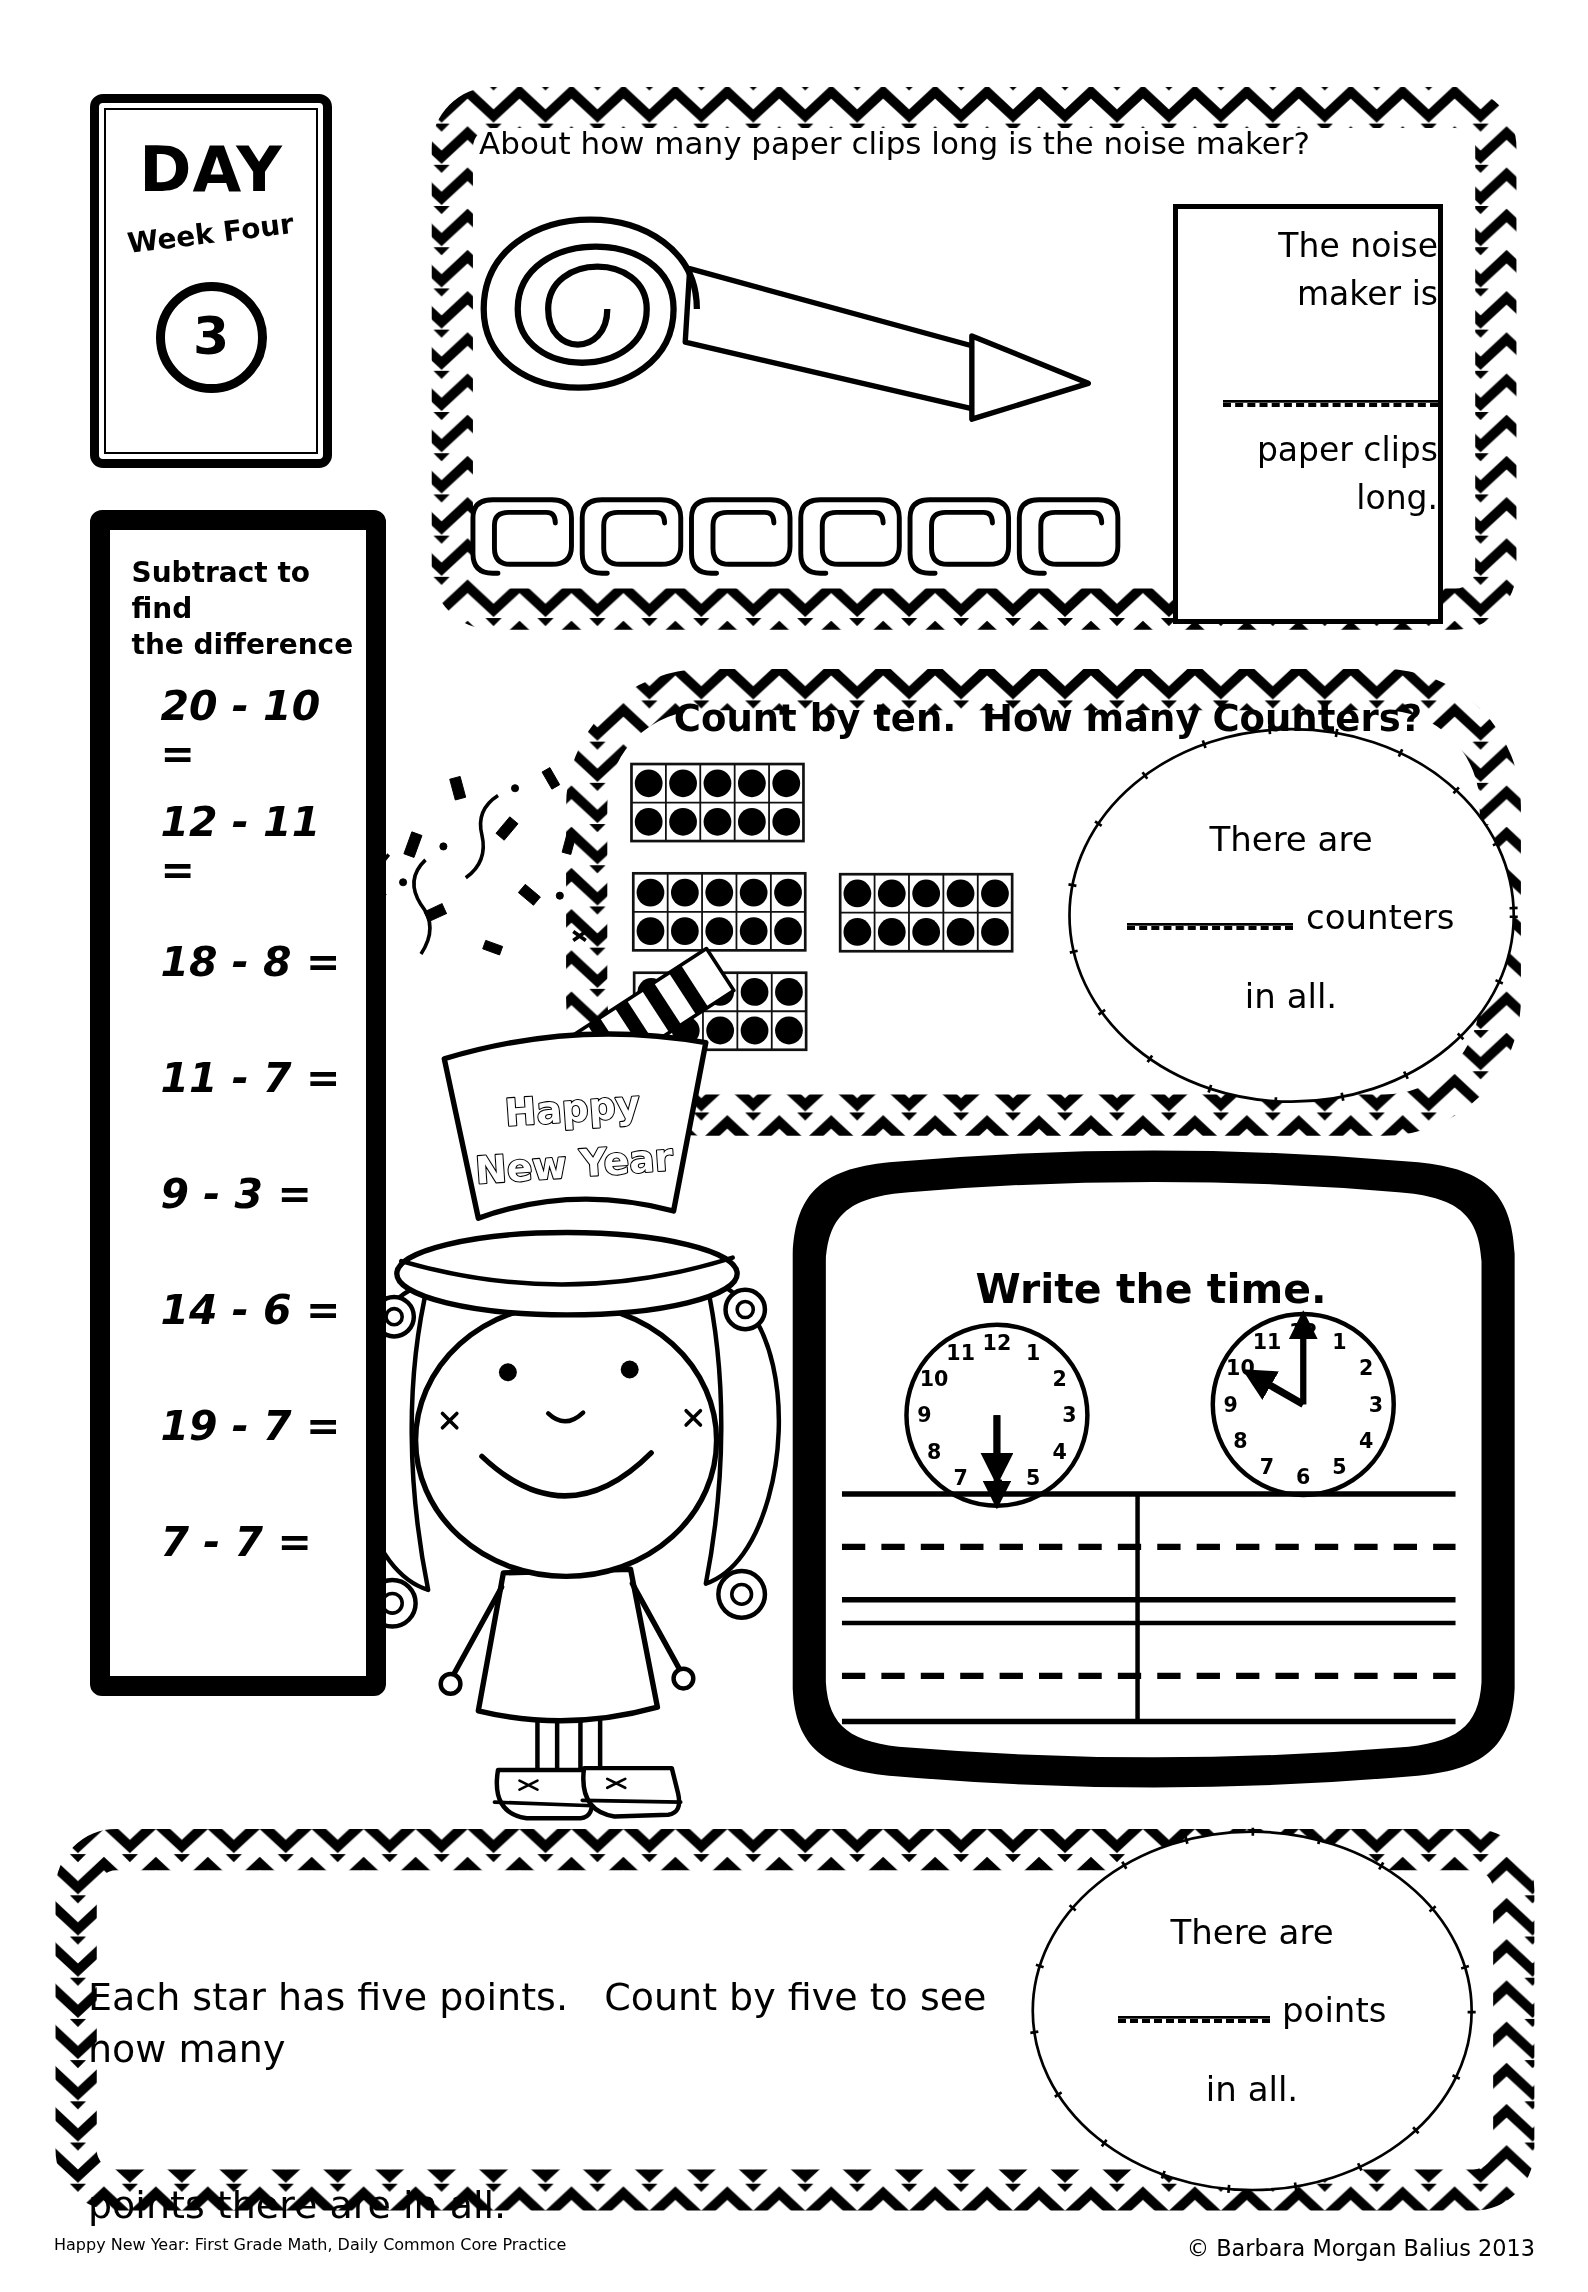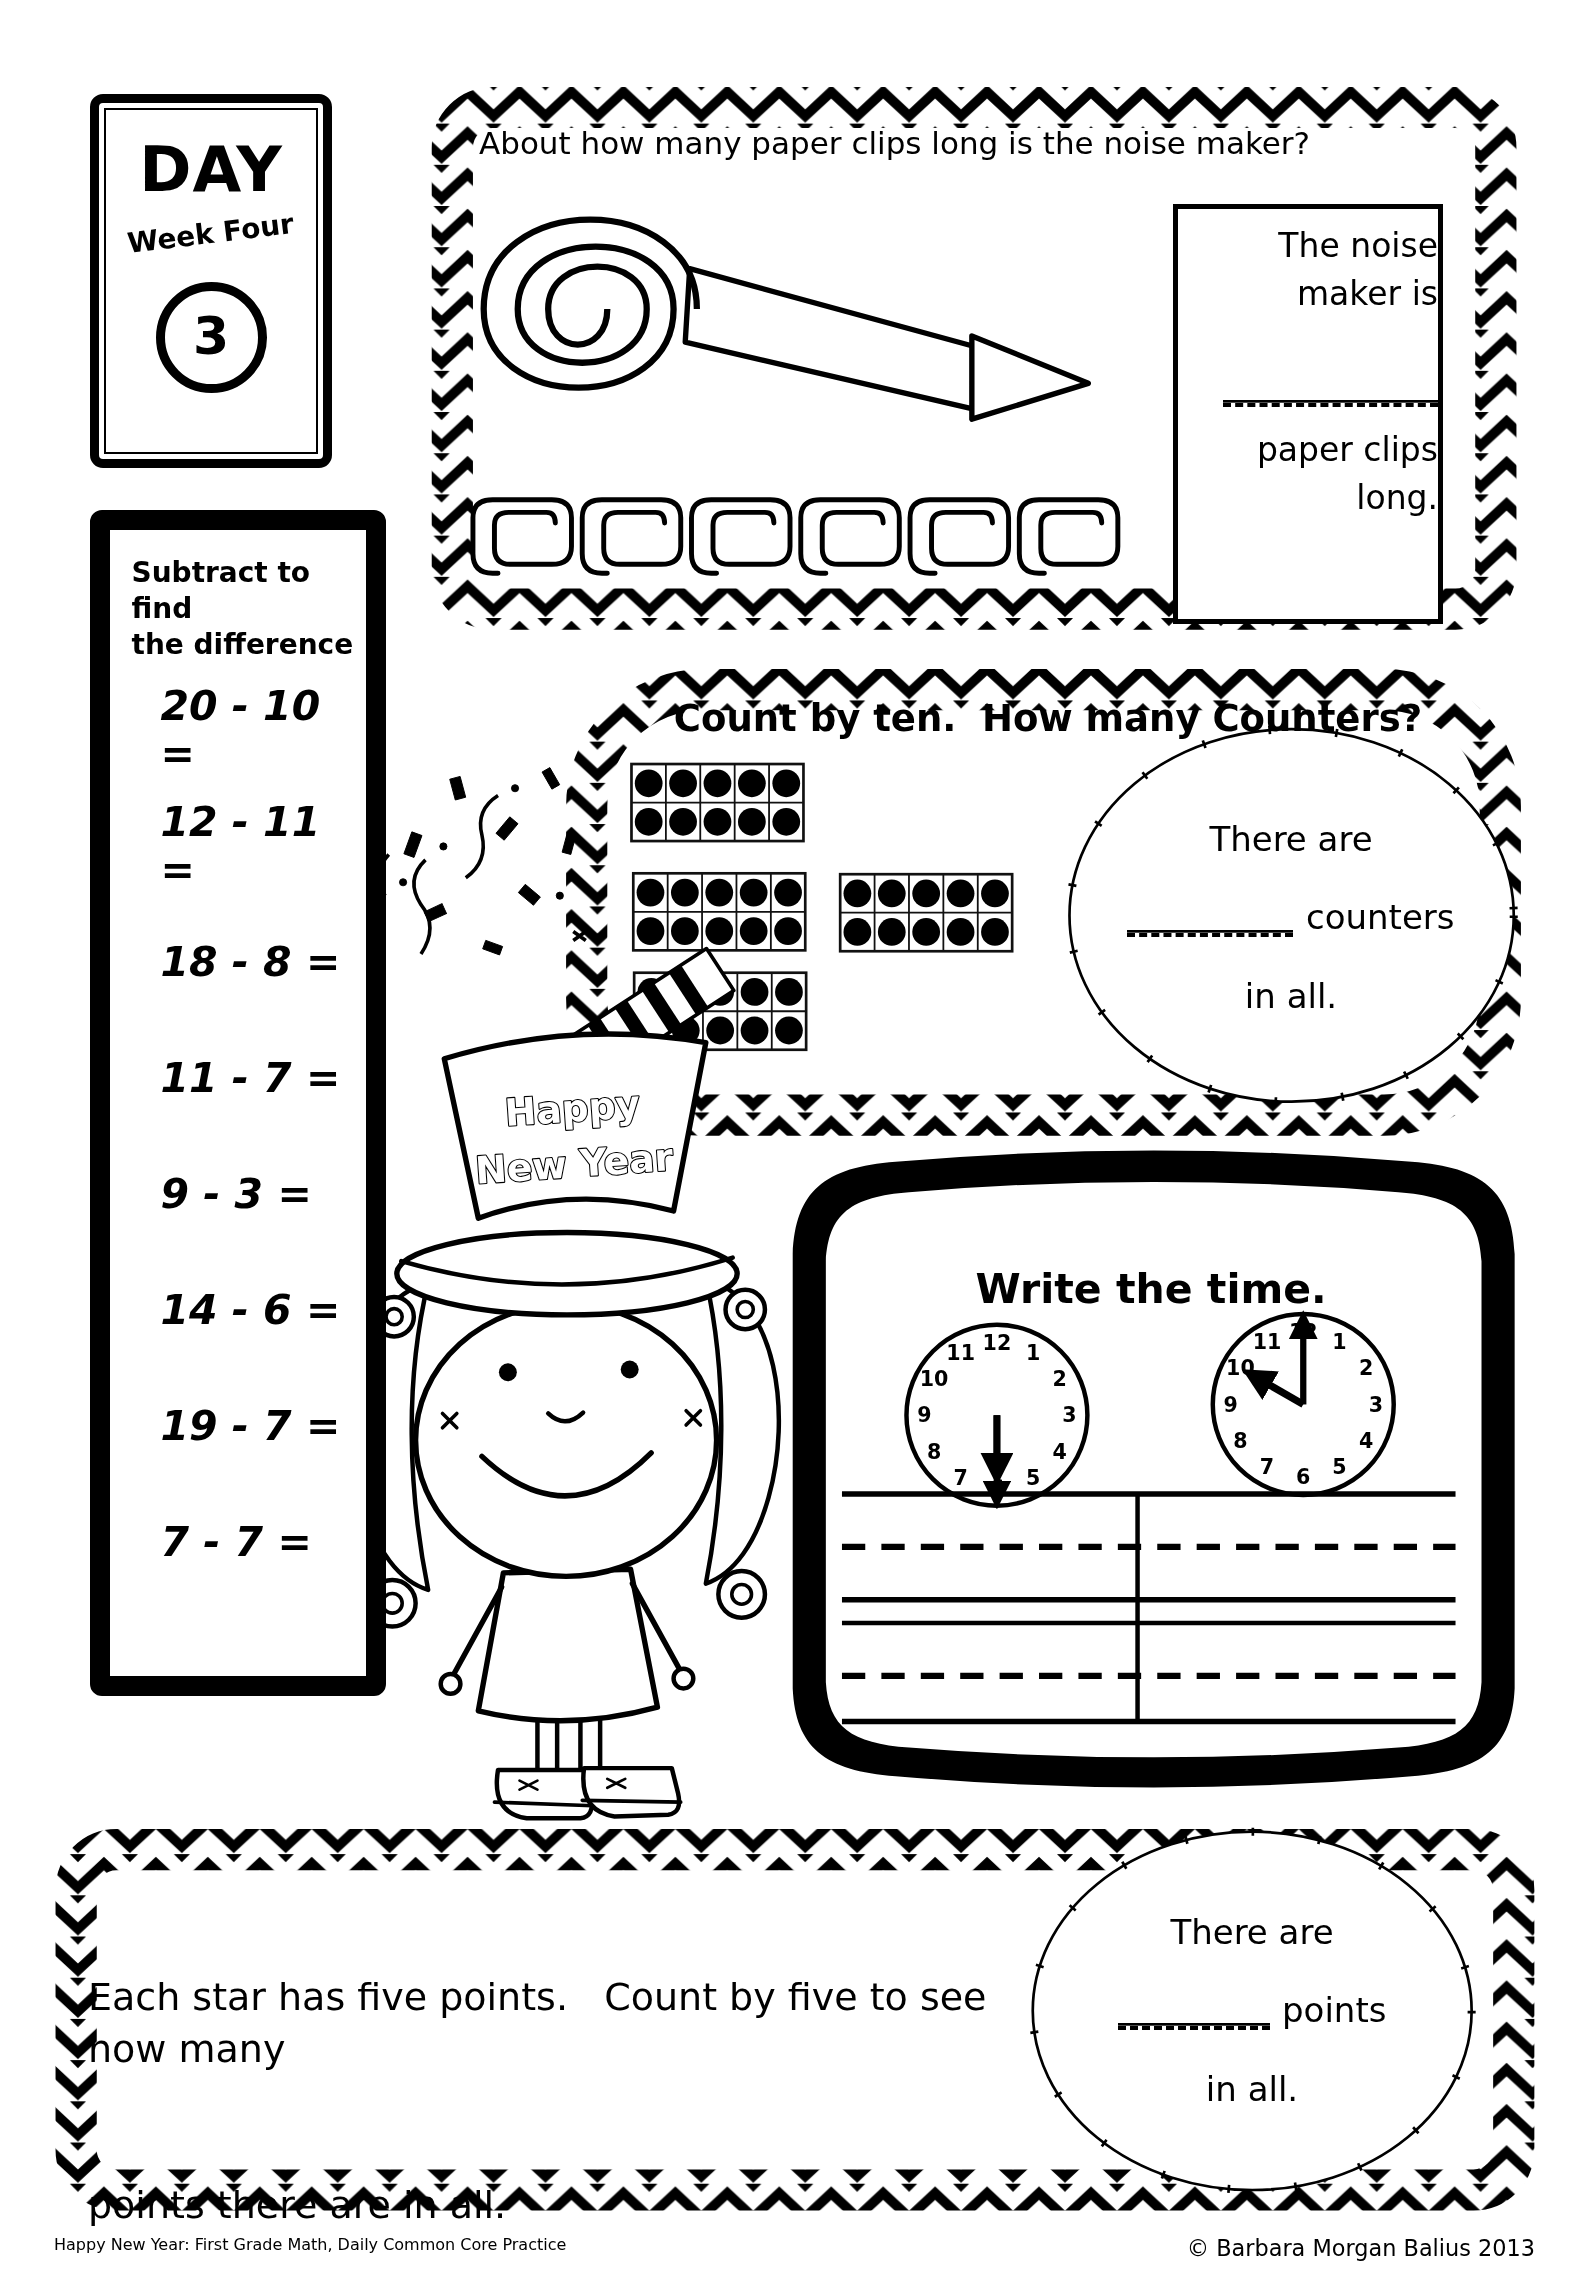--- a/index.html
+++ b/index.html
@@ -32,21 +32,21 @@
            box-sizing:border-box;background:#fff;padding:25px 12.5px 0 21.5px;}
   .sub-title{font-size:28px;font-weight:600;line-height:36px;}
   .problems{margin-top:9px;display:flex;flex-direction:column;}
   .problem{height:116px;display:flex;align-items:center;font-size:41px;font-weight:600;padding-left:29px;font-style:italic;}
 
   
   .count-title{left:627px;top:697px;width:842px;text-align:center;font-size:37px;font-weight:bold;white-space:pre-wrap;}
   .oval-text{display:flex;flex-direction:column;align-items:center;text-align:center;font-size:34px;}
   .oval1{left:1085px;top:819px;width:412px;}
   .oval2{left:1046px;top:1912px;width:412px;}
-  .oval-row{display:flex;align-items:flex-end;margin-top:38px;}
+  .oval-row{display:flex;margin-top:38px;}
   .oval-blank{width:166px;margin-right:12.5px;}
   .oval-last{margin-top:39px;}
 
   
   .time-t1{left:842px;top:1189px;width:618px;text-align:center;font-size:41px;font-weight:bold;}
   .time-t2{left:842px;top:1265px;width:618px;text-align:center;font-size:41px;font-weight:bold;}
 
   
   .stars-prompt{left:88px;top:1867px;width:958px;font-size:38px;line-height:52px;white-space:pre-wrap;}
 

